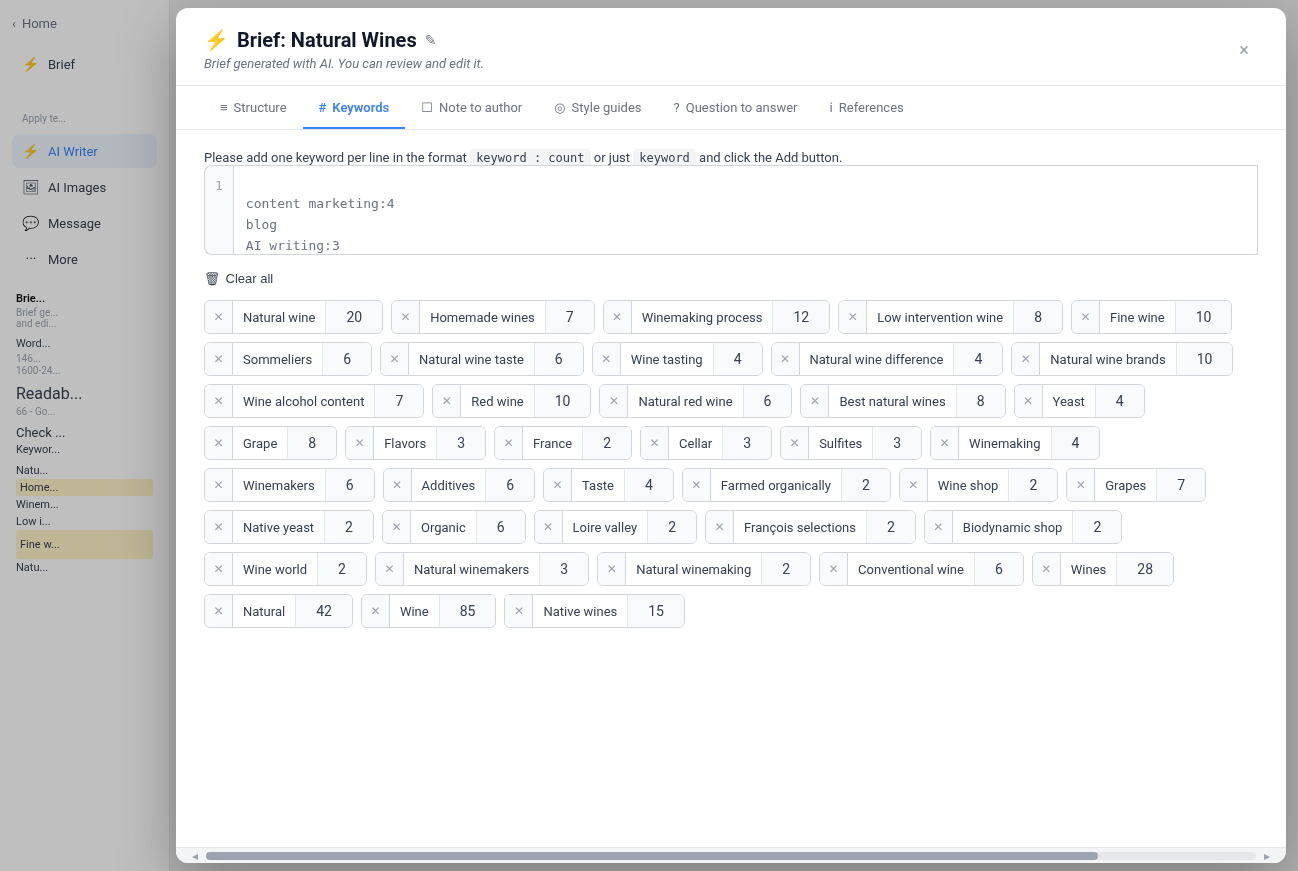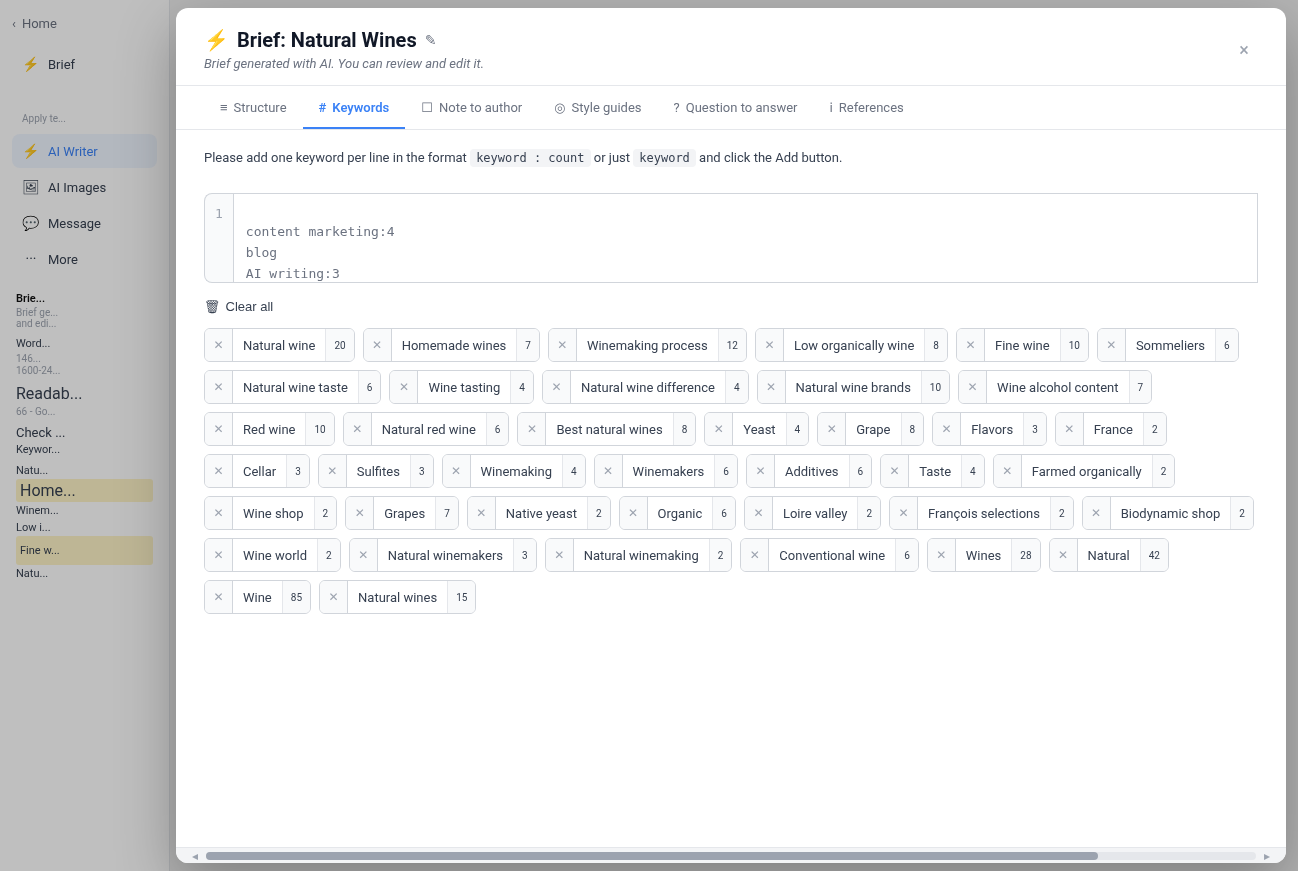--- a/index.html
+++ b/index.html
@@ -113,21 +113,21 @@
     
     .modal-body {
       flex: 1;
       padding: 20px 28px;
       overflow-y: auto;
     }
 
     
     .instructions {
       font-size: 13px; color: #374151;
-      margin-bottom: 28px;
+      margin-bottom: 0;
     }
     .instructions code {
       background: #f3f4f6; padding: 2px 6px;
       border-radius: 4px; font-size: 12px;
       font-family: monospace;
     }
 
     
     .textarea-row {
       display: flex; gap: 0;
@@ -200,22 +200,22 @@
       font-size: 12px;
       border-right: 1px solid #d1d5db;
       background: #f9fafb;
     }
     .keyword-tag-text {
       padding: 0 10px;
       font-size: 13px; color: #374151;
       white-space: nowrap;
     }
     .keyword-tag-count {
-      padding: 0 8px;
-      font-size: 10px; color: #374151;
+      padding: 0 20px;
+      font-size: 14px; color: #374151;
       border-left: 1px solid #e5e7eb;
       background: #f9fafb;
       height: 34px;
       display: flex; align-items: center;
     }
 
     
     .scroll-bar-area {
       height: 16px;
       background: #f3f4f6;
@@ -274,21 +274,21 @@
     <div style="font-size:11px;font-weight:600;color:#111;margin-bottom:2px;">Brie...</div>
     <div style="font-size:10px;color:#9ca3af;margin-bottom:8px;">Brief ge...<br>and edi...</div>
     <div style="font-size:11px;color:#374151;margin-bottom:3px;">Word...</div>
     <div style="font-size:10px;color:#9ca3af;margin-bottom:1px;">146...</div>
     <div style="font-size:10px;color:#9ca3af;margin-bottom:8px;">1600-24...</div>
     <div style="font-size:16px;color:#374151;margin-bottom:3px;">Readab...</div>
     <div style="font-size:10px;color:#9ca3af;margin-bottom:8px;">66 - Go...</div>
     <div style="font-size:13px;color:#374151;margin-bottom:3px;">Check ...</div>
     <div style="font-size:11px;color:#374151;margin-bottom:6px;">Keywor...</div>
     <div style="font-size:11px;color:#374151;padding:2px 0;">Natu...</div>
-    <div style="font-size:16px;color:#374151;padding:2px 0;background:#fef3c7;border-radius:3px;padding-left:4px;">Home...</div>
+    <div style="font-size:11px;color:#374151;padding:2px 0;background:#fef3c7;border-radius:3px;padding-left:4px;">Home...</div>
     <div style="font-size:11px;color:#374151;padding:2px 0;">Winem...</div>
     <div style="font-size:11px;color:#374151;padding:2px 0;">Low i...</div>
     <div style="font-size:11px;color:#374151;padding:8px 0;background:#fef3c7;border-radius:3px;padding-left:4px;">Fine w...</div>
     <div style="font-size:11px;color:#374151;padding:2px 0;">Natu...</div>
   </div>
 </div>
 
 <div class="overlay"></div>
 
 <div class="modal">
@@ -367,21 +367,21 @@
       <span class="keyword-tag-text">Homemade wines</span>
       <span class="keyword-tag-count">7</span>
     </div>
         <div class="keyword-tag">
       <div class="keyword-tag-remove">✕</div>
       <span class="keyword-tag-text">Winemaking process</span>
       <span class="keyword-tag-count">12</span>
     </div>
         <div class="keyword-tag">
       <div class="keyword-tag-remove">✕</div>
-      <span class="keyword-tag-text">Low organically wine</span>
+      <span class="keyword-tag-text">Low intervention wine</span>
       <span class="keyword-tag-count">8</span>
     </div>
         <div class="keyword-tag">
       <div class="keyword-tag-remove">✕</div>
       <span class="keyword-tag-text">Fine wine</span>
       <span class="keyword-tag-count">10</span>
     </div>
         <div class="keyword-tag">
       <div class="keyword-tag-remove">✕</div>
       <span class="keyword-tag-text">Sommeliers</span>
@@ -547,21 +547,21 @@
       <span class="keyword-tag-text">Natural</span>
       <span class="keyword-tag-count">42</span>
     </div>
         <div class="keyword-tag">
       <div class="keyword-tag-remove">✕</div>
       <span class="keyword-tag-text">Wine</span>
       <span class="keyword-tag-count">85</span>
     </div>
         <div class="keyword-tag">
       <div class="keyword-tag-remove">✕</div>
-      <span class="keyword-tag-text">Natural wines</span>
+      <span class="keyword-tag-text">Native wines</span>
       <span class="keyword-tag-count">15</span>
     </div>
       </div>
   </div>
 
   <div class="scroll-bar-area">
     <span class="scroll-arrow">◂</span>
     <div class="scroll-track">
       <div class="scroll-thumb"></div>
     </div>

